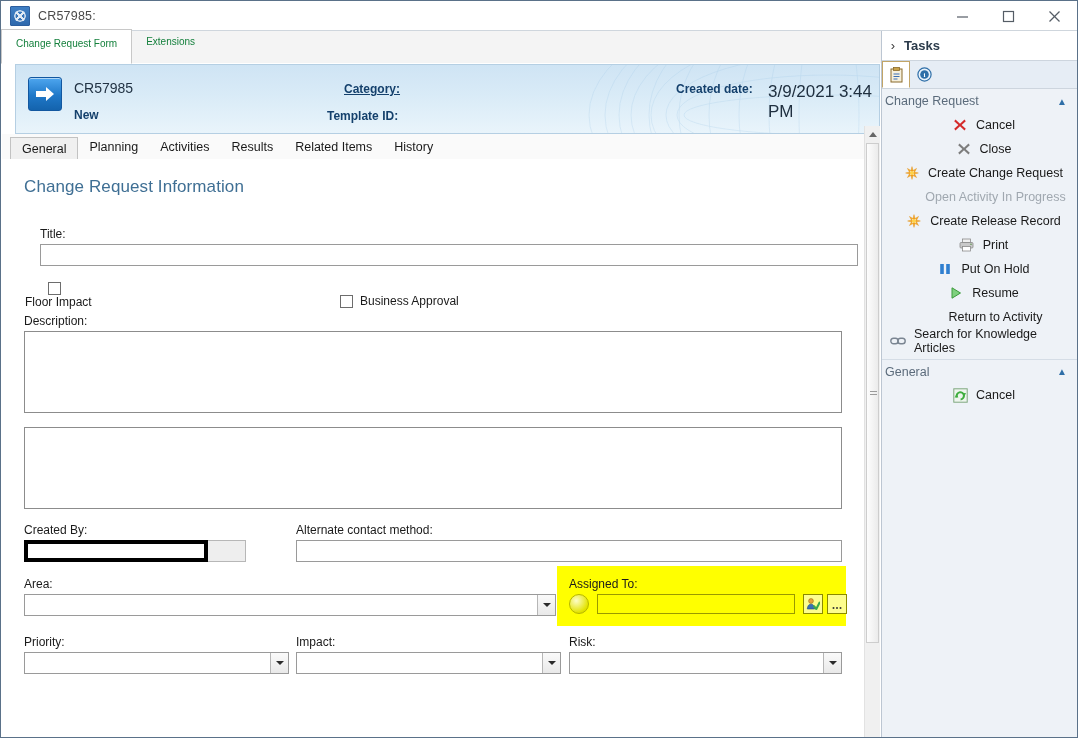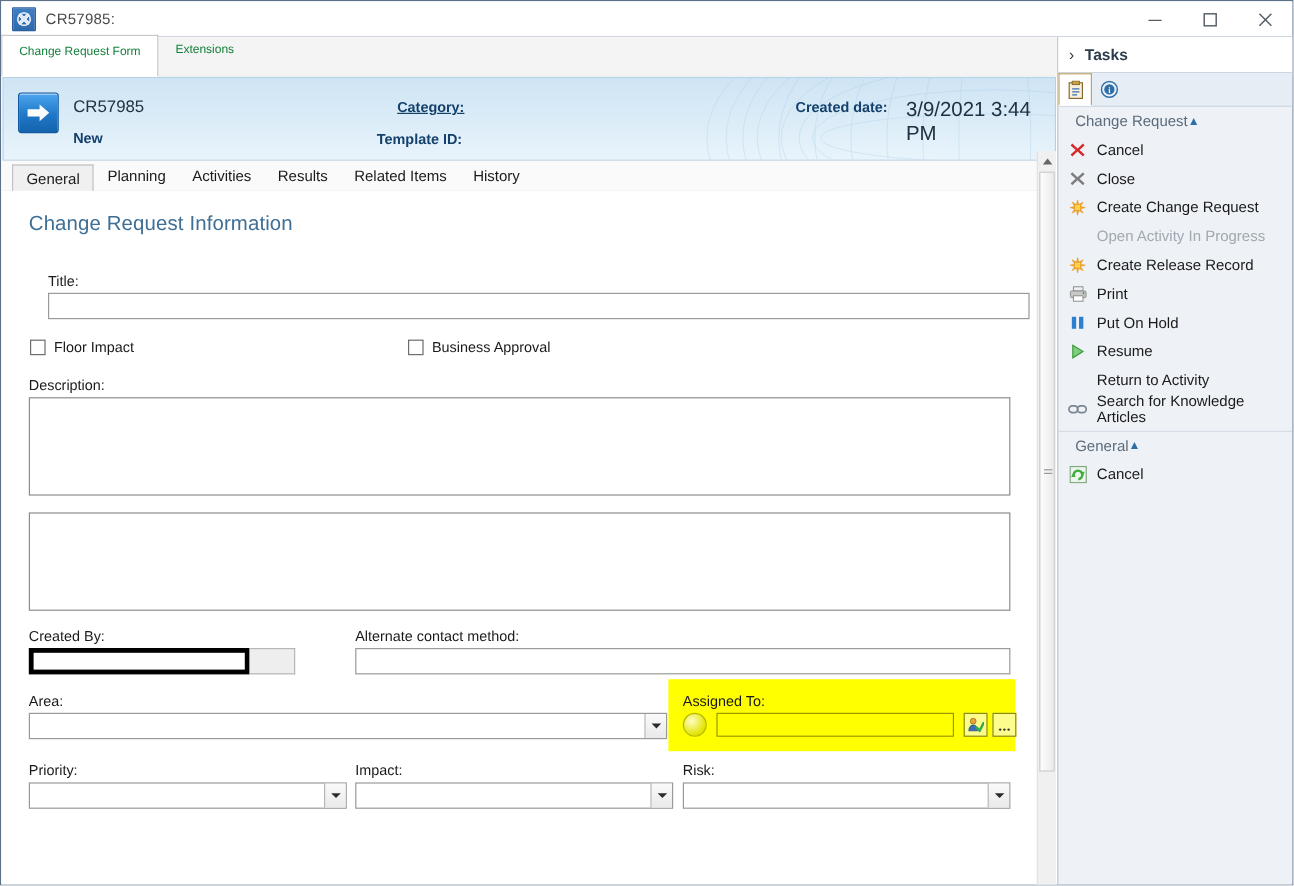--- a/index.html
+++ b/index.html
@@ -98,21 +98,21 @@
     width: 196px; height: 707px;
     background: #eef2f7;
     border-left: 1px solid #bcc6d2;
     box-sizing: border-box;
   }
 
   
   .banner {
     position: relative;
     height: 68px;
-    margin: 1px 1px 0 1px;
+    margin: 1px 1px 0 14px;
     border: 1px solid #b5cfe3;
     background: linear-gradient(180deg, #cfe4f4 0%, #d9ebf7 45%, #e9f4fb 100%);
     overflow: hidden;
   }
   .banner-mesh {
     position: absolute; right: -40px; top: -70px;
     width: 420px; height: 240px;
     opacity: .5;
     pointer-events: none;
   }
@@ -269,33 +269,34 @@
     box-sizing: border-box;
   }
   .tp-tool {
     width: 28px; height: 27px;
     display: flex; align-items: center; justify-content: center;
     box-sizing: border-box;
   }
   .tp-tool.sel { background: #ffffff; border: 1px solid #c2a567; border-bottom-color: #ffffff; }
   .tp-group {
     height: 24px;
-    display: flex; align-items: center; justify-content: flex-start;
-    padding: 0 10px 0 14px;
+    display: flex; align-items: center; justify-content: space-between;
+    padding: 0 10px 0 3px;
     font-size: 12.5px; color: #5b6b7b;
     box-sizing: border-box;
   }
   .tp-group-sep { border-top: 1px solid #d5dde6; }
   .tp-collapse { color: #2f6fa8; font-size: 10px; }
   .tp-item {
     height: 24px;
     display: flex; align-items: center;
     padding-left: 8px;
     font-size: 12.5px; color: #1a1a1a;
     box-sizing: border-box;
+    justify-content: center;
   }
   .tp-item.disabled { color: #a0a8b0; }
   .tp-ico {
     width: 16px; height: 16px; margin-right: 8px;
     display: flex; align-items: center; justify-content: center;
     flex: none;
   }
 </style>
 </head>
 <body>
@@ -383,25 +384,25 @@
       <div class="form-inner">
 
         <div class="section-title">Change Request Information</div>
 
         <div style="margin-top:30px;margin-left:16px;">
           <div class="flabel">Title:</div>
           <div class="tbox" style="width:818px;"></div>
         </div>
 
         <div style="margin-top:16px; position:relative; height:16px;">
-          <div class="chkrow" style="position:absolute; left:1px; top:0;">
+          <div class="chkrow" style="position:absolute; left:1px; top:0;flex-direction:column;">
             <span class="chk"></span>
             <span>Floor Impact</span>
           </div>
-          <div class="chkrow" style="position:absolute; left:273px; top:0;padding-left:43px;">
+          <div class="chkrow" style="position:absolute; left:273px; top:12px;padding-left:43px;">
             <span class="chk"></span>
             <span>Business Approval</span>
           </div>
         </div>
 
         <div style="margin-top:16px;">
           <div class="flabel">Description:</div>
           <div class="tarea" style="width:818px; height:82px;"></div>
         </div>
 

